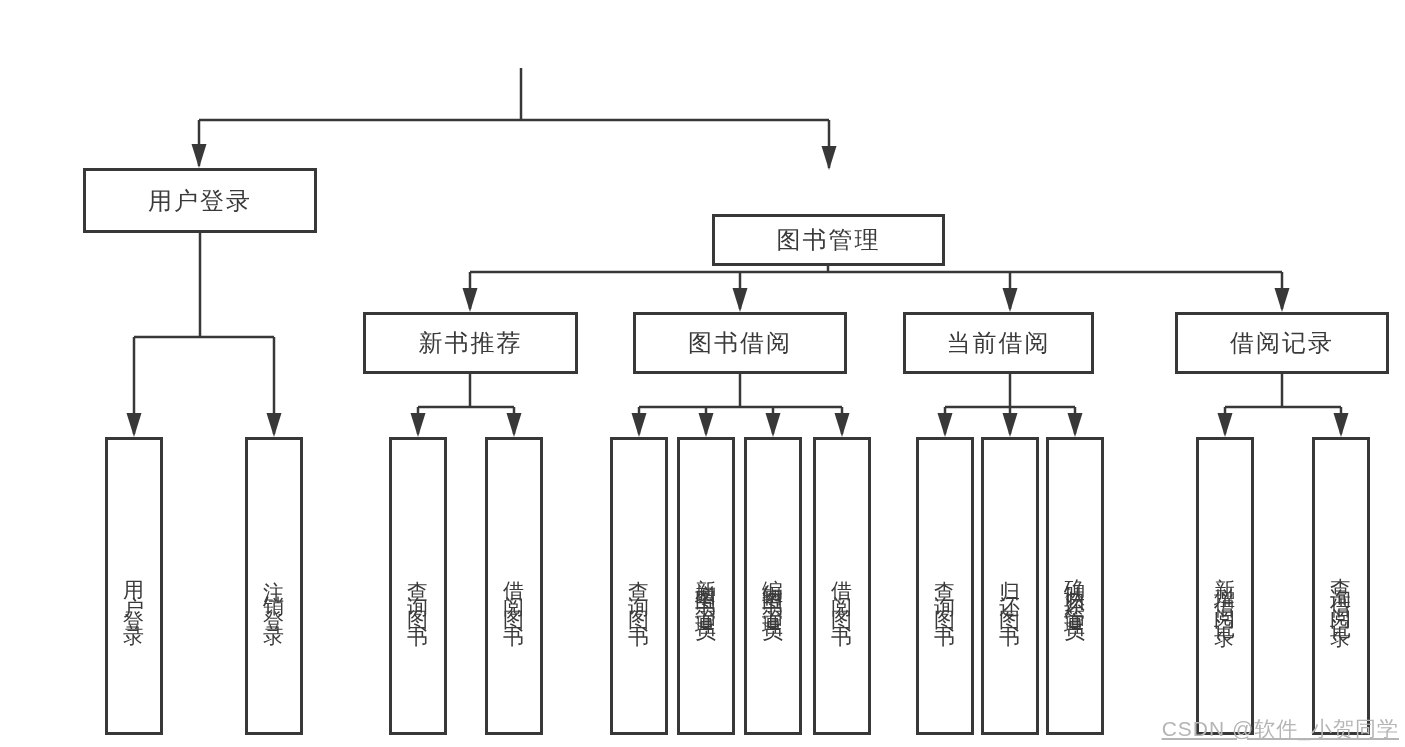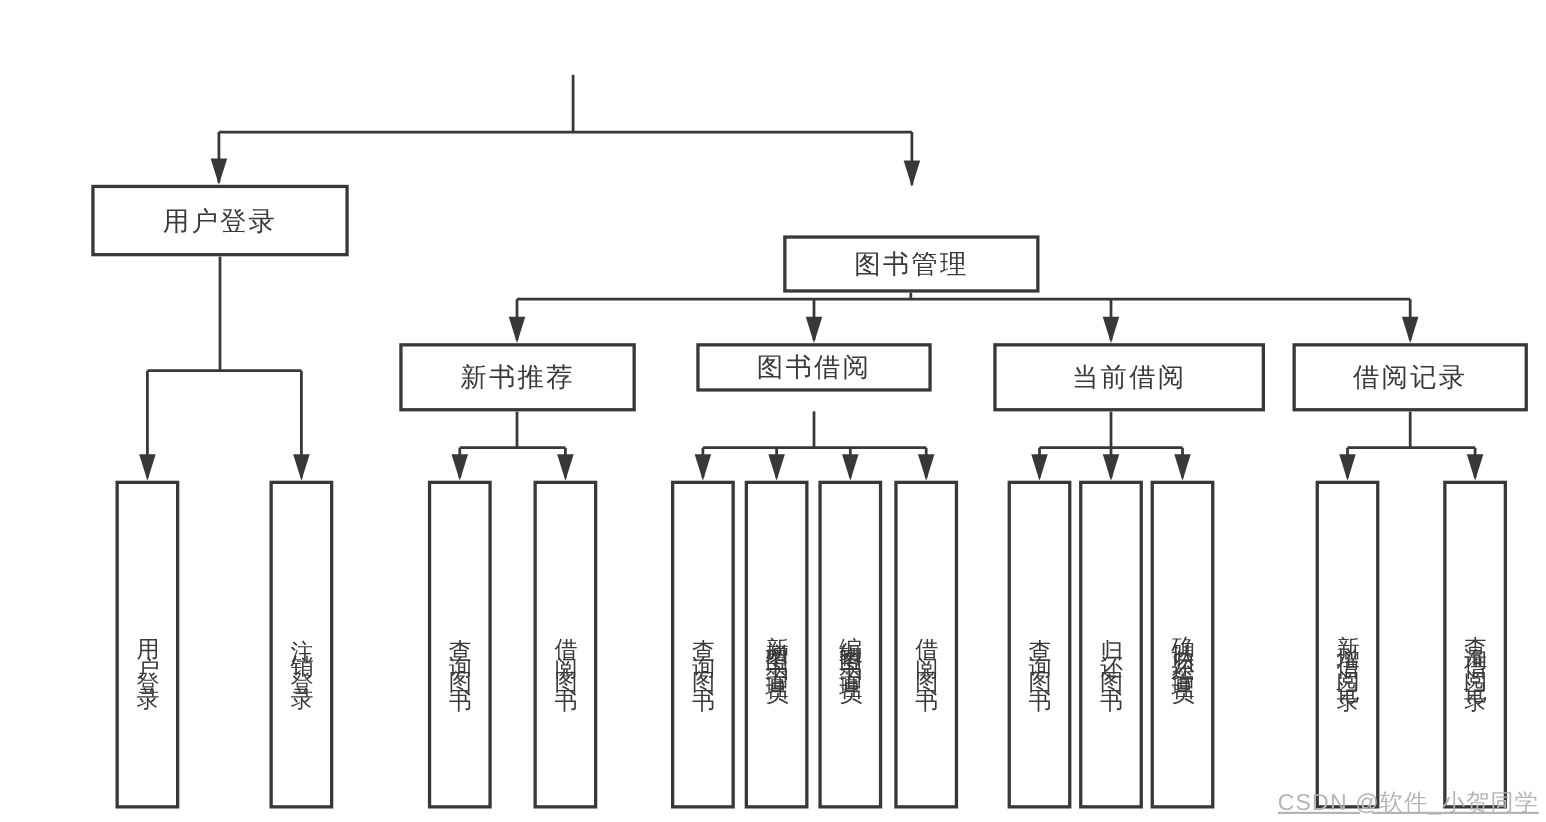--- a/index.html
+++ b/index.html
@@ -58,22 +58,22 @@
   }
   .ls-wide   { letter-spacing: 15px; padding-top: 15px; }
   .ls-mid    { letter-spacing: 10px; padding-top: 10px; }
   .ls-narrow { letter-spacing: 6px;  padding-top: 6px; }
 
   
   .n-root   { left: 20px;   top: 13px;  width: 1003px; height: 55px; }
   .n-login  { left: 83px;   top: 168px; width: 234px;  height: 65px; }
   .n-mgmt   { left: 712px;  top: 170px; width: 233px;  height: 52px; margin-top: 44px; }
   .n-g0     { left: 363px;  top: 312px; width: 215px;  height: 62px; }
-  .n-g1     { left: 633px;  top: 312px; width: 214px;  height: 44px; }
-  .n-g2     { left: 903px;  top: 312px; width: 247px;  height: 62px; }
+  .n-g1     { left: 633px;  top: 312px; width: 214px;  height: 62px; }
+  .n-g2     { left: 903px;  top: 312px; width: 191px;  height: 62px; }
   .n-g3     { left: 1175px; top: 312px; width: 214px;  height: 62px; font-family: Liberation Serif, serif; }
 
   .leaf { top: 437px; width: 58px; height: 298px; }
   .lf-0  { left: 105px; }
   .lf-1  { left: 245px; }
   .lf-2  { left: 389px; }
   .lf-3  { left: 485px; }
   .lf-4  { left: 610px; }
   .lf-5  { left: 677px; }
   .lf-6  { left: 744px; }

